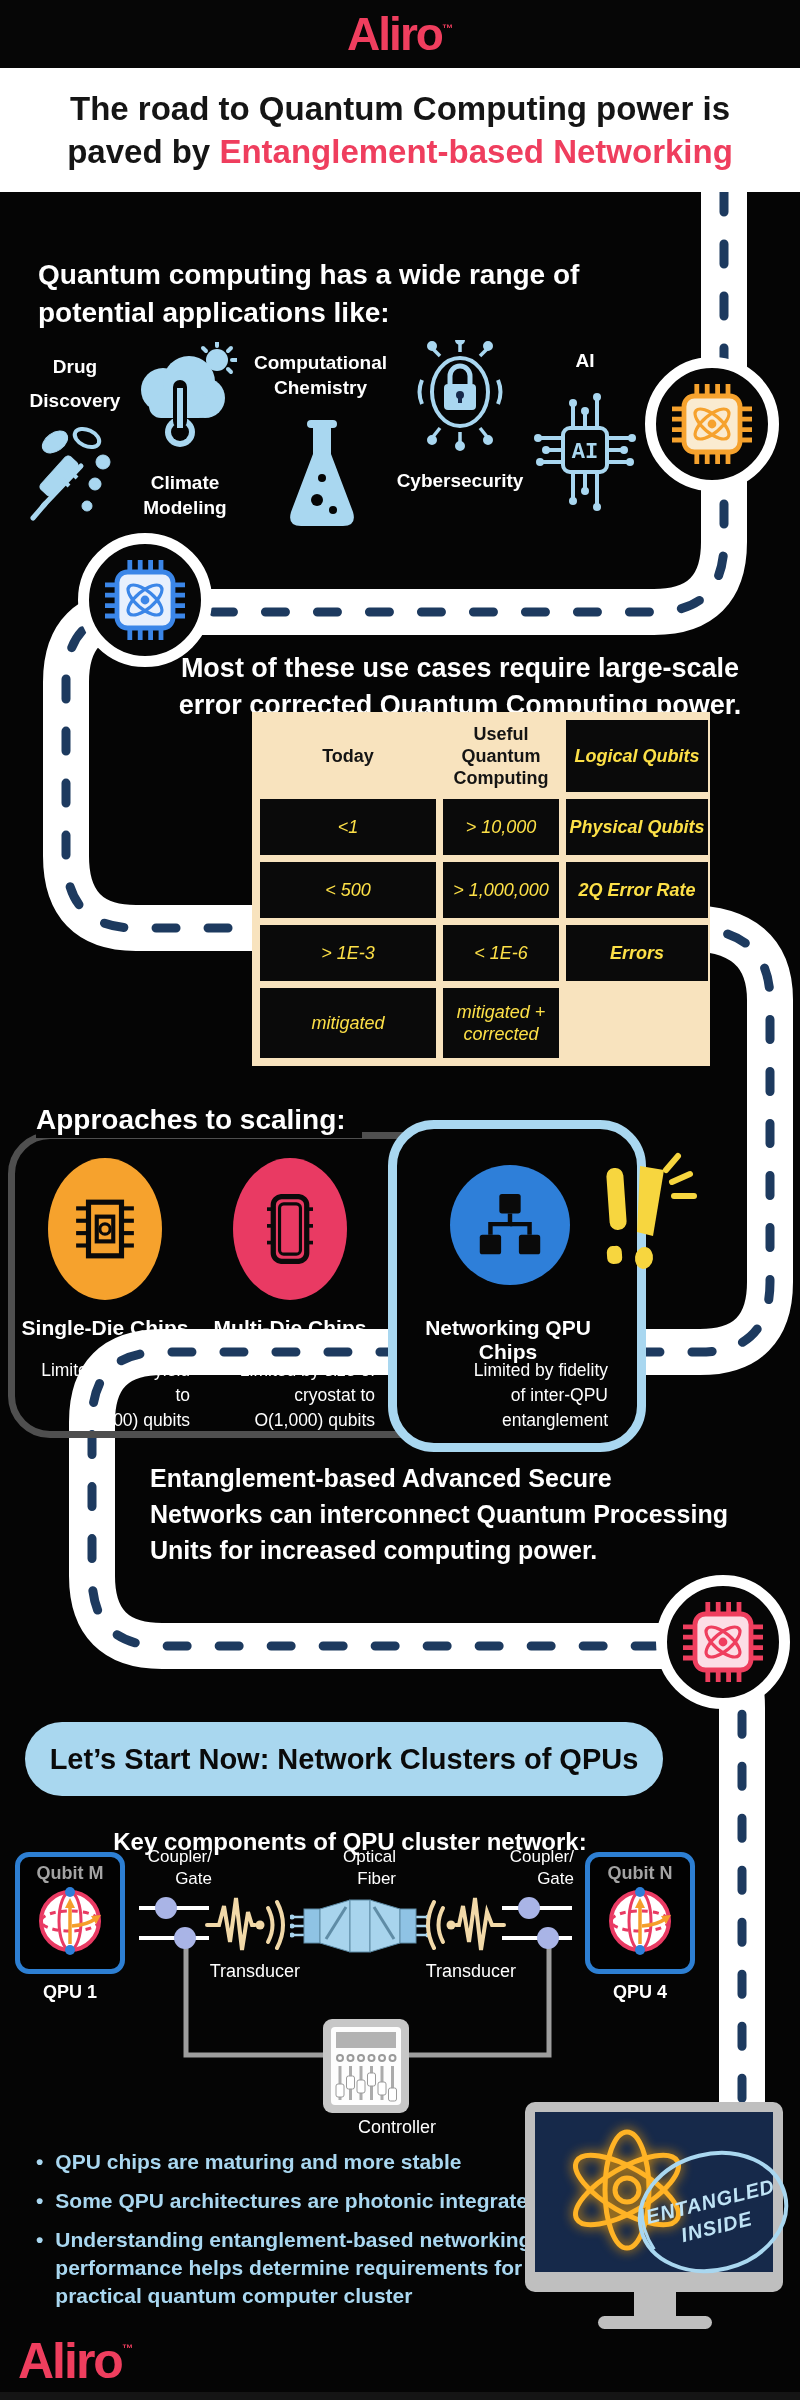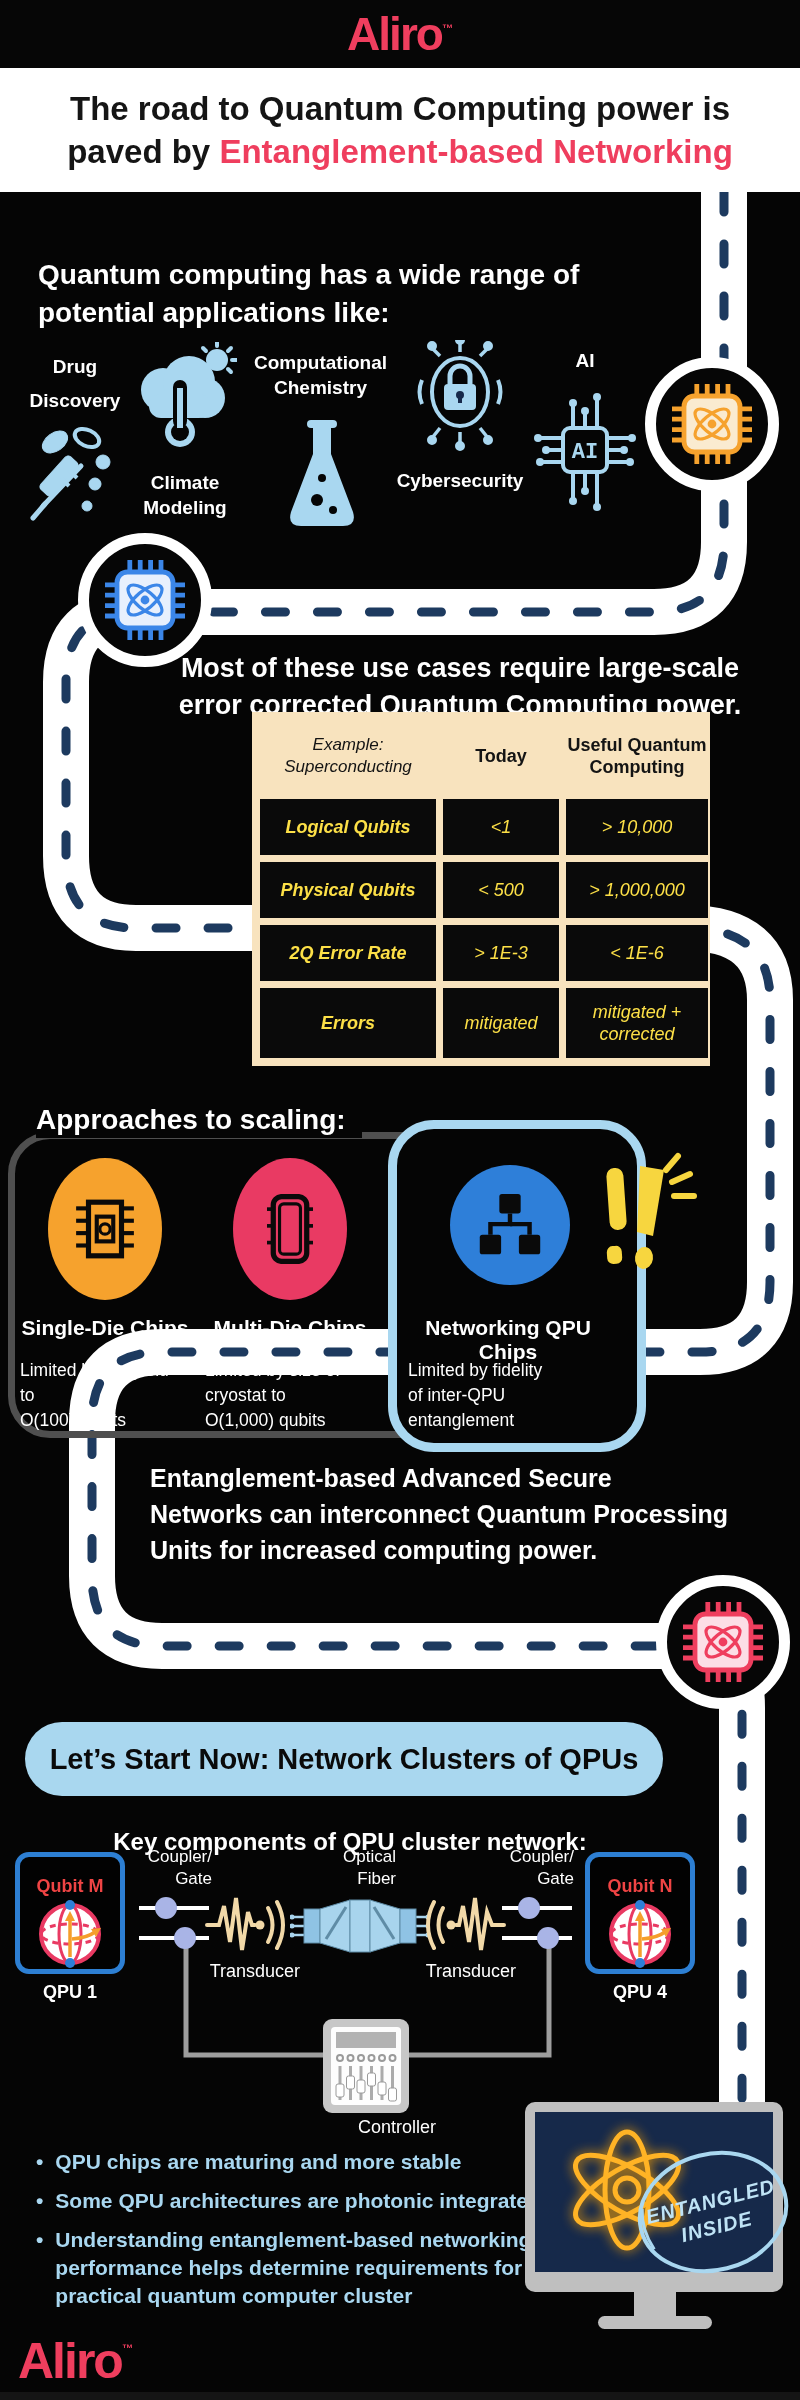--- a/index.html
+++ b/index.html
@@ -22,28 +22,28 @@
   #qtable .cell{display:flex;align-items:center;justify-content:center;text-align:center;font-size:18px;line-height:22px;}
   #qtable .hcell{background:#F8E3BE;color:#141414;font-weight:bold;}
   #qtable .hcell.ital{font-style:italic;font-weight:normal;font-size:17px;}
   #qtable .dcell{background:#0a0a0a;color:#fde047;font-style:italic;}
   #qtable .dcell.rowhead{font-weight:bold;}
   
   #graybox{left:8px;top:1132px;width:478px;height:292px;border:7px solid #4f4f4f;border-radius:42px;}
   #bluebox{left:388px;top:1120px;width:240px;height:314px;border:9px solid #A9D7F0;border-radius:46px;background:#050505;}
   .ellipseIcon{border-radius:50%;display:flex;align-items:center;justify-content:center;}
   .cardTitle{font-weight:bold;color:#fff;font-size:21px;text-align:center;}
-  .cardDesc{color:#fff;font-size:17.5px;line-height:25px;text-align:left;}
+  .cardDesc{color:#fff;font-size:17.5px;line-height:25px;text-align:right;}
   
   #pill{left:25px;top:1722px;width:638px;height:74px;border-radius:38px;background:#A9D7EF;
         display:flex;align-items:center;justify-content:center;color:#0a0a0a;font-weight:bold;font-size:29px;}
   
   .qbox{width:110px;height:122px;border:5px solid #2D7FD3;border-radius:14px;background:#020202;box-sizing:border-box;
         display:flex;flex-direction:column;align-items:center;}
-  .qboxlbl{color:#ef4444;font-size:18px;font-weight:bold;margin-top:19px;}
+  .qboxlbl{color:#a3a3a3;font-size:18px;font-weight:bold;margin-top:6px;}
   .dlabel{color:#fff;font-size:17px;line-height:22px;text-align:right;}
   
   #bullets{left:36px;top:2148px;width:566px;}
   .bl{display:flex;gap:12px;margin-bottom:11px;}
   .bl .dot{color:#A9D7F0;font-size:21px;line-height:28px;font-weight:bold;}
   .bl .bt{color:#A9D7F0;font-size:21px;line-height:28px;font-weight:bold;}
   
   #monFrame{left:525px;top:2102px;width:258px;height:190px;background:#bfbfbf;border-radius:10px;}
   #monScreen{left:535px;top:2112px;width:238px;height:160px;background:#16294A;overflow:visible;}
   #monNeck{left:634px;top:2292px;width:42px;height:26px;background:#bfbfbf;}
@@ -182,21 +182,20 @@
     </g>
     <text x="52" y="72" text-anchor="middle" fill="#A9D7F0" font-family="Liberation Mono, monospace" font-weight="bold" font-size="22">AI</text>
   </svg>
 
   <div class="abs center h-white" style="left:160px;top:650px;width:600px;font-size:27px;line-height:37px;">
     <div>Most of these use cases require large-scale</div>
     <div>error corrected Quantum Computing power.</div>
   </div>
 
   <div id="qtable" class="abs">
-    <div class="cell hcell ital">Example: Superconducting</div>
     <div class="cell hcell">Today</div>
     <div class="cell hcell">Useful Quantum Computing</div>
 
     <div class="cell dcell rowhead">Logical Qubits</div>
     <div class="cell dcell">&lt;1</div>
     <div class="cell dcell">&gt; 10,000</div>
 
     <div class="cell dcell rowhead">Physical Qubits</div>
     <div class="cell dcell">&lt; 500</div>
     <div class="cell dcell">&gt; 1,000,000</div>

